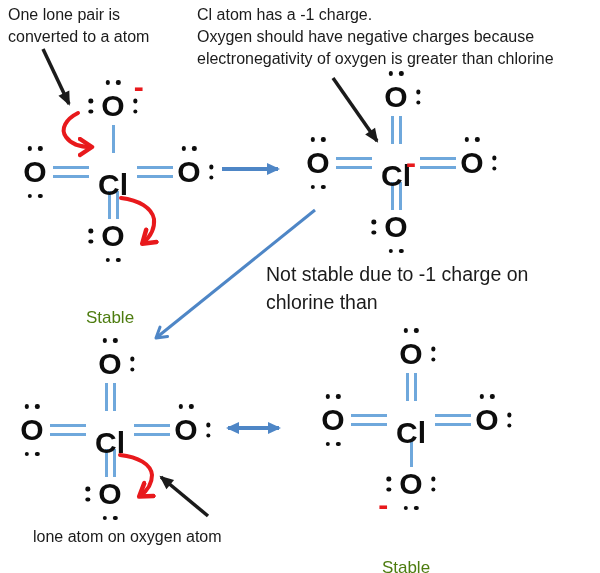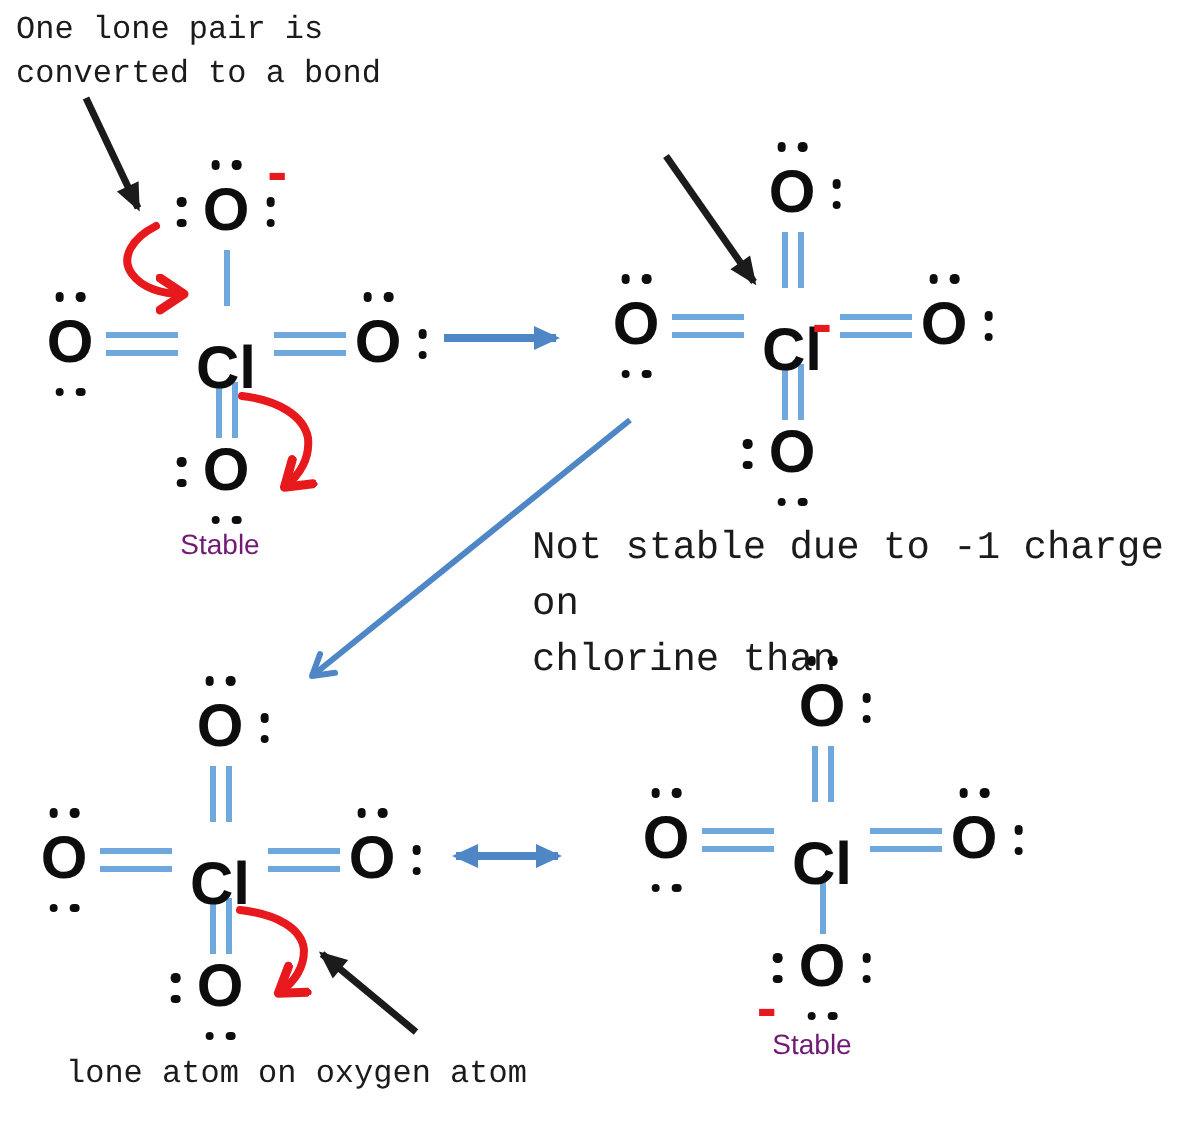--- a/index.html
+++ b/index.html
@@ -1,24 +1,24 @@
 <!DOCTYPE html>
 <html><head>
 <meta charset="utf-8">
 <style>
   html,body{margin:0;padding:0;background:#ffffff;}
   .canvas{position:relative;width:600px;height:573px;background:#ffffff;overflow:hidden;
           font-family:"Liberation Sans",sans-serif;}
 
   
   .note{position:absolute;color:#1b1b1b;}
-  .note span{display:block;font-family:Liberation Mono, monospace;}
+  .note span{display:block;}
   .small{font-size:16px;line-height:22px;}
   .mid{font-size:19.5px;line-height:28px;}
-  .stable{position:absolute;font-size:14px;color:#701a75;text-align:center;width:90px;}
+  .stable{position:absolute;font-size:17px;color:#4d7c0f;text-align:center;width:90px;margin-top:44px;}
 
   
   .structure{position:absolute;width:0;height:0;}
   .atom{position:absolute;transform:translate(-50%,-50%);height:34px;display:flex;
         align-items:center;justify-content:center;font-weight:700;font-size:30px;
         line-height:1;color:#0d0d0d;white-space:nowrap;}
   .pos-c{left:0;top:13px;}
   .pos-t{left:0;top:-66px;}
   .pos-b{left:0;top:64px;}
   .pos-l{left:-78px;top:0;}
@@ -50,23 +50,28 @@
 
   .arrows{position:absolute;left:0;top:0;width:600px;height:573px;pointer-events:none;}
 </style>
 </head>
 <body>
 
 <div class="canvas">
 
   <div class="note small" style="left:8px;top:4px;">
     <span>One lone pair is</span>
-    <span>converted to a bond</span>
-  </div>
-
+    <span>converted to a atom</span>
+  </div>
+
+  <div class="note small" style="left:197px;top:4px;">
+    <span>Cl atom has a -1 charge.</span>
+    <span>Oxygen should have negative charges because</span>
+    <span>electronegativity of oxygen is greater than chlorine</span>
+  </div>
 
   <div class="note mid" style="left:266px;top:260px;">
     <span>Not stable due to -1 charge on</span>
     <span>chlorine than</span>
   </div>
 
   <div class="note small" style="left:33px;top:525px;line-height:24px;">
     <span>lone atom on oxygen atom</span>
   </div>
 

